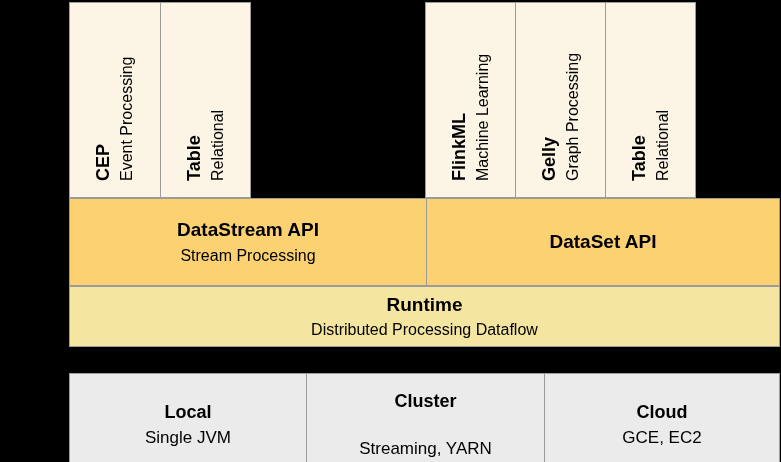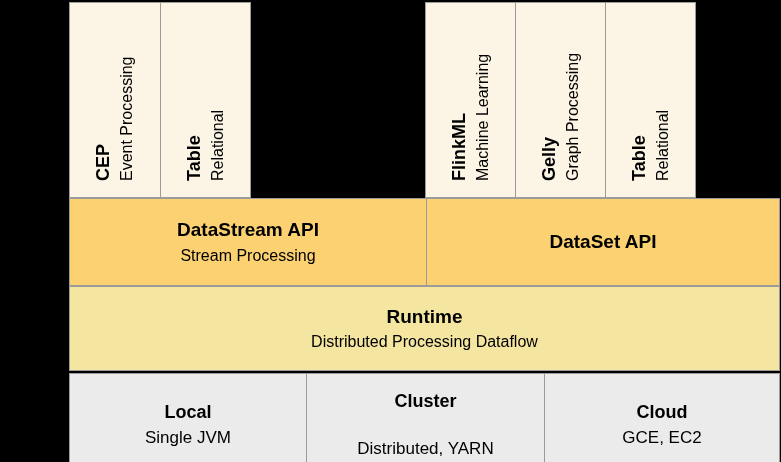--- a/index.html
+++ b/index.html
@@ -54,21 +54,21 @@
 
   
   .row {
     position: absolute;
     left: 69px;
     width: 711px;
     display: flex;
     border: 1px solid #9b9b9b;
   }
   .row-api    { top: 198px; height: 88px; background: #fbd171; }
-  .row-rt     { top: 286px; height: 85px; background: #f4e6a0; }
+  .row-rt     { top: 286px; height: 61px; background: #f4e6a0; }
   .row-deploy { top: 373px; height: 104px; background: #ebebeb; }
 
   .cell {
     display: flex;
     flex-direction: column;
     justify-content: center;
     align-items: center;
     text-align: center;
   }
   .cell + .cell { border-left: 1px solid #9b9b9b; }
@@ -142,21 +142,21 @@
     </div>
   </div>
 
   <div class="row row-deploy">
     <div class="cell cell-dep-local">
       <div class="h-title">Local</div>
       <div class="h-sub">Single JVM</div>
     </div>
     <div class="cell cell-dep-clust">
       <div class="h-title">Cluster</div>
-      <div class="h-sub">Distributed, YARN</div>
+      <div class="h-sub">Streaming, YARN</div>
     </div>
     <div class="cell cell-dep-cloud">
       <div class="h-title">Cloud</div>
       <div class="h-sub">GCE, EC2</div>
     </div>
   </div>
 
 </div>
 
 </body></html>

